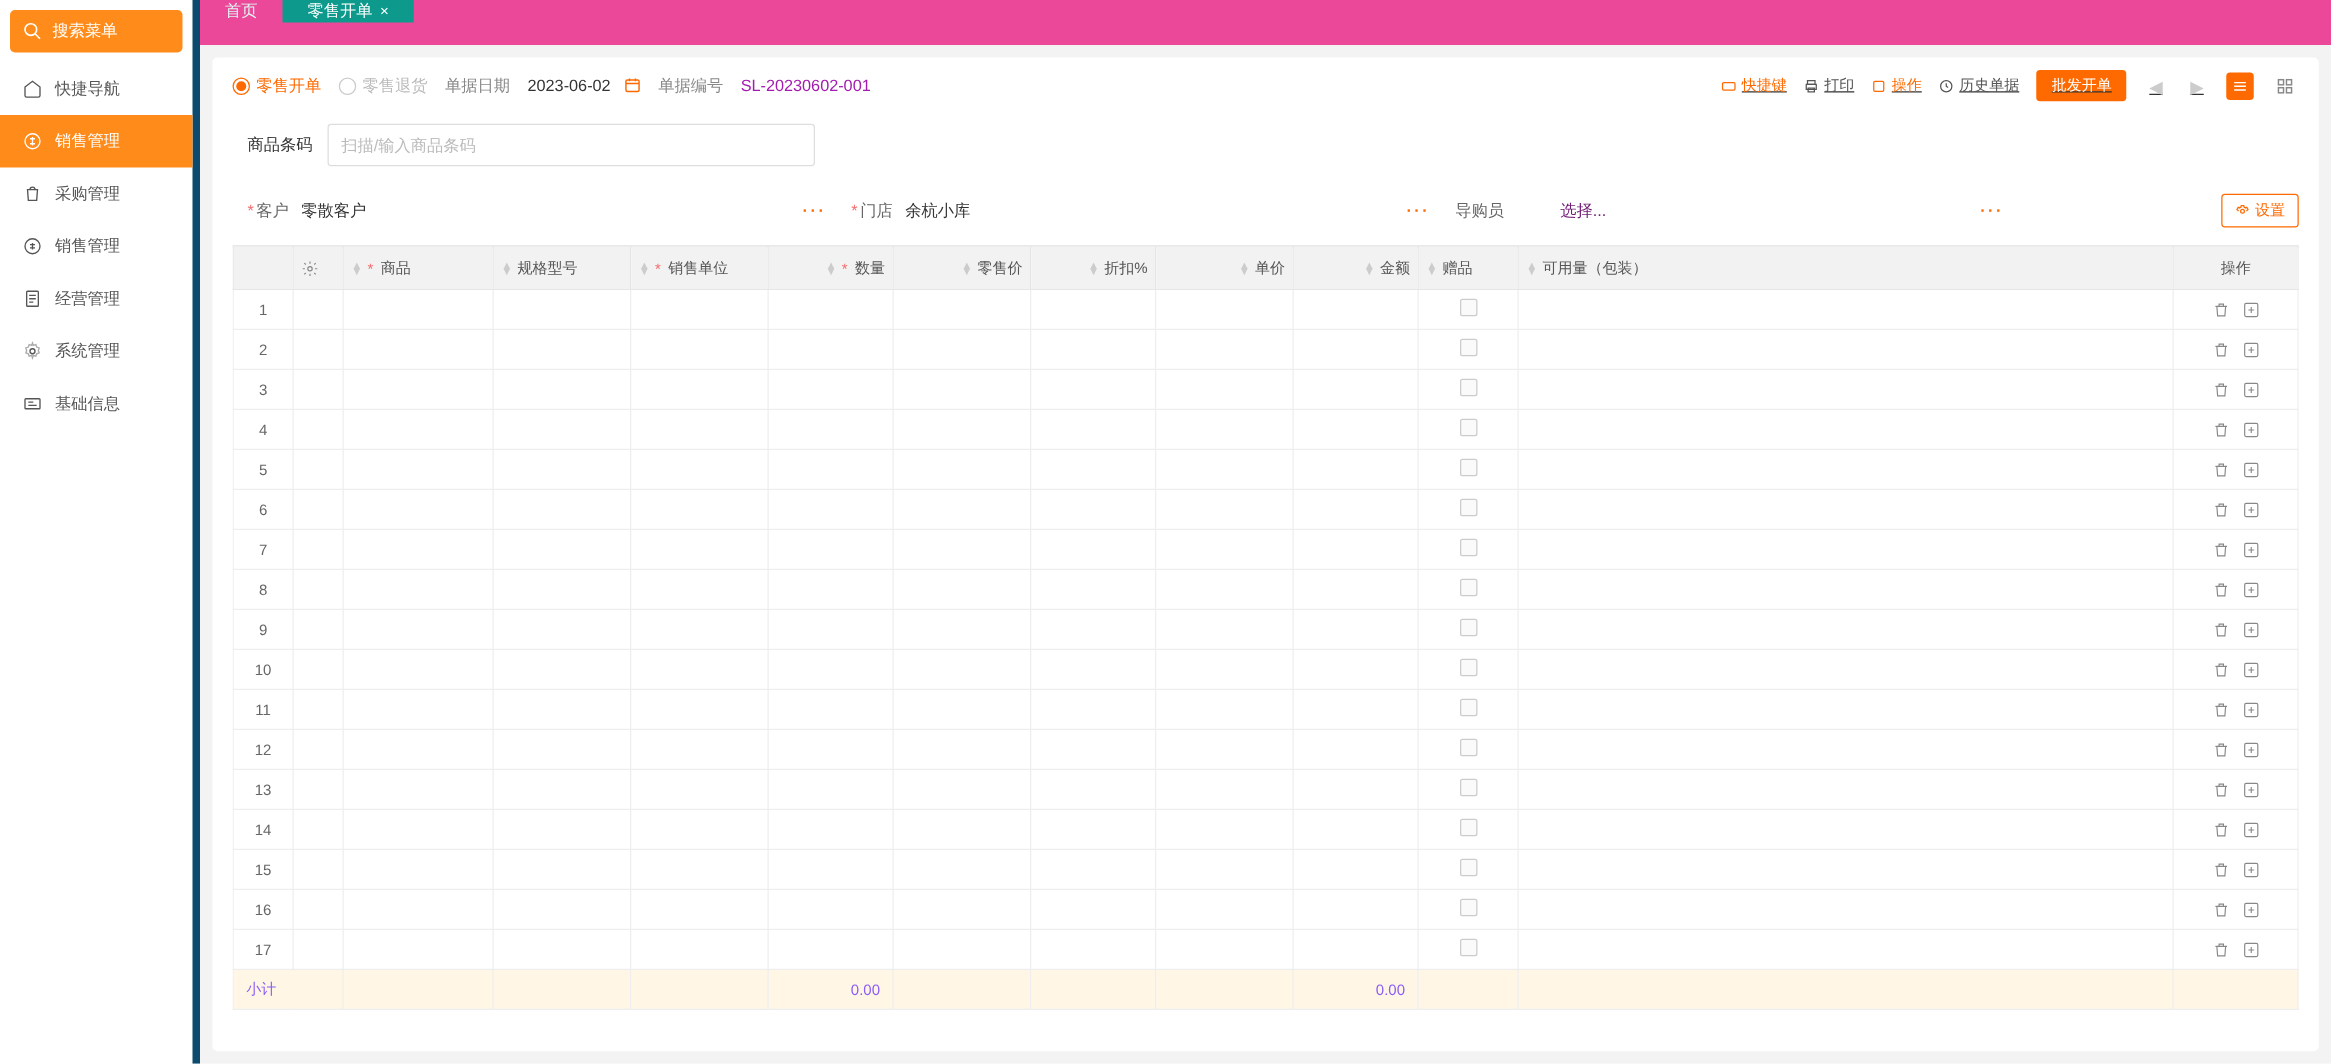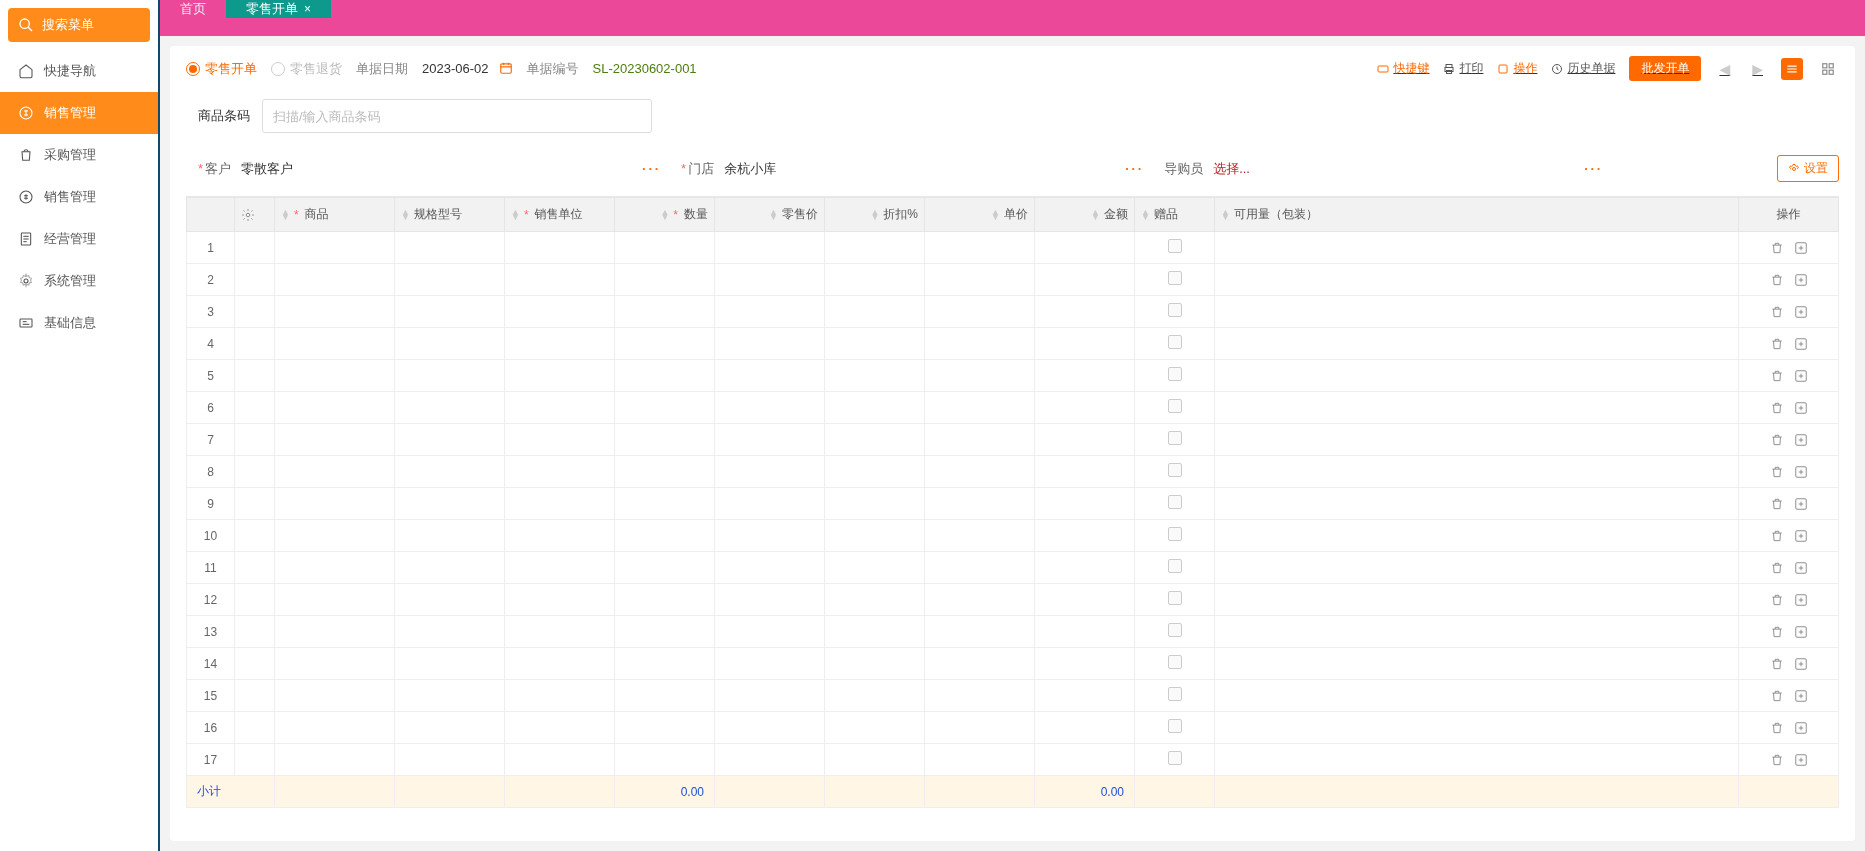--- a/index.html
+++ b/index.html
@@ -1,21 +1,21 @@
 <!DOCTYPE html>
 <html><head>
   <meta charset="utf-8">
   <style>
     * { margin: 0; padding: 0; box-sizing: border-box; }
     body { font-family: "Microsoft YaHei", Arial, sans-serif; font-size: 13px; color: #333; background: #fff; }
     
     .app { display: flex; height: 851px; width: 1865px; overflow: hidden; }
     
     
-    .sidebar { width: 160px; background: #fff; border-right: 2px solid #0c4a6e; display: flex; flex-direction: column; }
+    .sidebar { width: 160px; background: #fff; border-right: 6px solid #0c4a6e; display: flex; flex-direction: column; }
     .search-menu-btn { background: #ff8c1a; color: #fff; margin: 8px; padding: 8px 10px; border-radius: 4px; display: flex; align-items: center; gap: 8px; cursor: pointer; font-size: 13px; }
     .nav-item { display: flex; align-items: center; gap: 10px; padding: 12px 18px; color: #555; cursor: pointer; font-size: 13px; }
     .nav-item.active { background: #ff8c1a; color: #fff; }
     .nav-icon { width: 16px; height: 16px; display: inline-flex; align-items: center; justify-content: center; }
     
     
     .main { flex: 1; display: flex; flex-direction: column; background: #f3f3f3; min-width: 0; }
     
     
     .top-tabs { background: #ec4899; height: 36px; display: flex; align-items: flex-start; }
@@ -30,21 +30,21 @@
     .header-bar { display: flex; align-items: center; padding: 10px 16px; gap: 14px; flex-wrap: nowrap; }
     .radio-group { display: flex; gap: 14px; align-items: center; }
     .radio-item { display: flex; align-items: center; gap: 5px; cursor: pointer; font-size: 13px; }
     .radio-circle { width: 14px; height: 14px; border-radius: 50%; border: 1px solid #ccc; display: inline-flex; align-items: center; justify-content: center; }
     .radio-item.selected .radio-circle { border-color: #ff6a00; }
     .radio-item.selected .radio-circle::after { content: ""; width: 8px; height: 8px; border-radius: 50%; background: #ff6a00; }
     .radio-item.selected { color: #ff6a00; }
     .radio-item.unselected { color: #bbb; }
     
     .field-label { color: #888; font-size: 13px; }
-    .field-value { color: #4d7c0f; font-size: 13px; }
+    .field-value { color: #a21caf; font-size: 13px; }
     .date-val { color: #333; }
     .cal-icon { color: #ff6a00; margin-left: 6px; }
     
     .hdr-spacer { flex: 1; }
     .hdr-actions { display: flex; align-items: center; gap: 14px; text-decoration: underline; }
     .hdr-link { color: #555; font-size: 12px; display: inline-flex; align-items: center; gap: 4px; cursor: pointer; }
     .hdr-link.orange { color: #ff6a00; }
     .hdr-btn { background: #ff6a00; color: #fff; padding: 4px 12px; border-radius: 3px; font-size: 12px; cursor: pointer; }
     .nav-arrow { color: #ccc; padding: 0 4px; cursor: pointer; font-size: 14px; }
     .list-icon-btn { background: #ff6a00; color: #fff; width: 22px; height: 22px; display: inline-flex; align-items: center; justify-content: center; border-radius: 3px; cursor: pointer; }
@@ -57,21 +57,21 @@
     
     
     .filter-row { display: flex; align-items: center; padding: 8px 16px 14px 28px; gap: 20px; }
     .filter-group { display: flex; align-items: center; gap: 10px; min-width: 0; }
     .req-star { color: #f56c6c; margin-right: 2px; }
     .filter-label { color: #666; font-size: 13px; white-space: nowrap; }
     .filter-val { width: 420px; display: flex; align-items: center; justify-content: space-between; color: #333; }
     .fv-store { width: 420px; }
     .fv-guide { width: 390px; }
     .dots { color: #ff6a00; cursor: pointer; font-weight: bold; letter-spacing: 2px; }
-    .ph { color: #b91c1c; }
+    .ph { color: #701a75; margin-left: 35px; }
     .settings-btn { border: 1px solid #ff6a00; color: #ff6a00; padding: 4px 10px; border-radius: 3px; font-size: 12px; display: inline-flex; align-items: center; gap: 4px; cursor: pointer; margin-left: auto; }
     
     
     .table-wrap { flex: 1; overflow: auto; border-top: 1px solid #e8e8e8; margin: 0 16px 10px 16px; display: flex; flex-direction: column; }
     table { border-collapse: collapse; width: 100%; table-layout: fixed; }
     th { background: #f2f2f2; border: 1px solid #e5e5e5; padding: 8px 6px; font-weight: normal; color: #555; font-size: 12px; position: relative; }
     td { border: 1px solid #eee; padding: 6px; height: 32px; text-align: center; font-size: 12px; color: #666; }
     .th-inner { display: flex; align-items: center; gap: 4px; justify-content: flex-start; }
     .th-inner.right { justify-content: flex-end; }
     .sort-icons { display: inline-flex; flex-direction: column; line-height: 5px; color: #ccc; font-size: 9px; }
@@ -85,21 +85,21 @@
     .col-discount { width: 100px; }
     .col-price { width: 110px; }
     .col-amount { width: 100px; }
     .col-gift { width: 80px; }
     .col-avail { width: auto; }
     .col-ops { width: 100px; text-align: center; }
     .checkbox-sq { width: 14px; height: 14px; border: 1px solid #ccc; border-radius: 2px; display: inline-block; background: #fafafa; }
     .row-ops { display: flex; gap: 10px; justify-content: center; align-items: center; color: #888; }
     .row-ops span { cursor: pointer; }
     tbody { background: #fff; }
-    tfoot td { background: #fff6e6; color: #1d4ed8; font-size: 12px; text-align: right; padding-right: 10px; }
+    tfoot td { background: #fff6e6; color: #8b5cf6; font-size: 12px; text-align: right; padding-right: 10px; }
     tfoot td.lbl { text-align: left; padding-left: 10px; }
     
     svg { display: block; }
   </style>
 </head>
 <body>
 
 <div class="app">
 
   <div class="sidebar">

